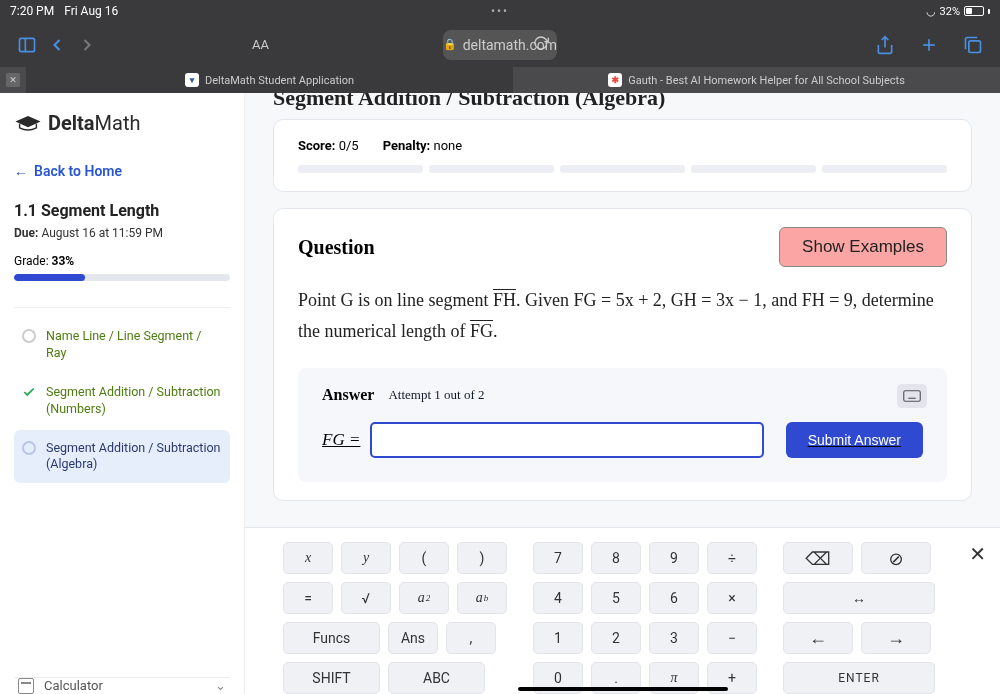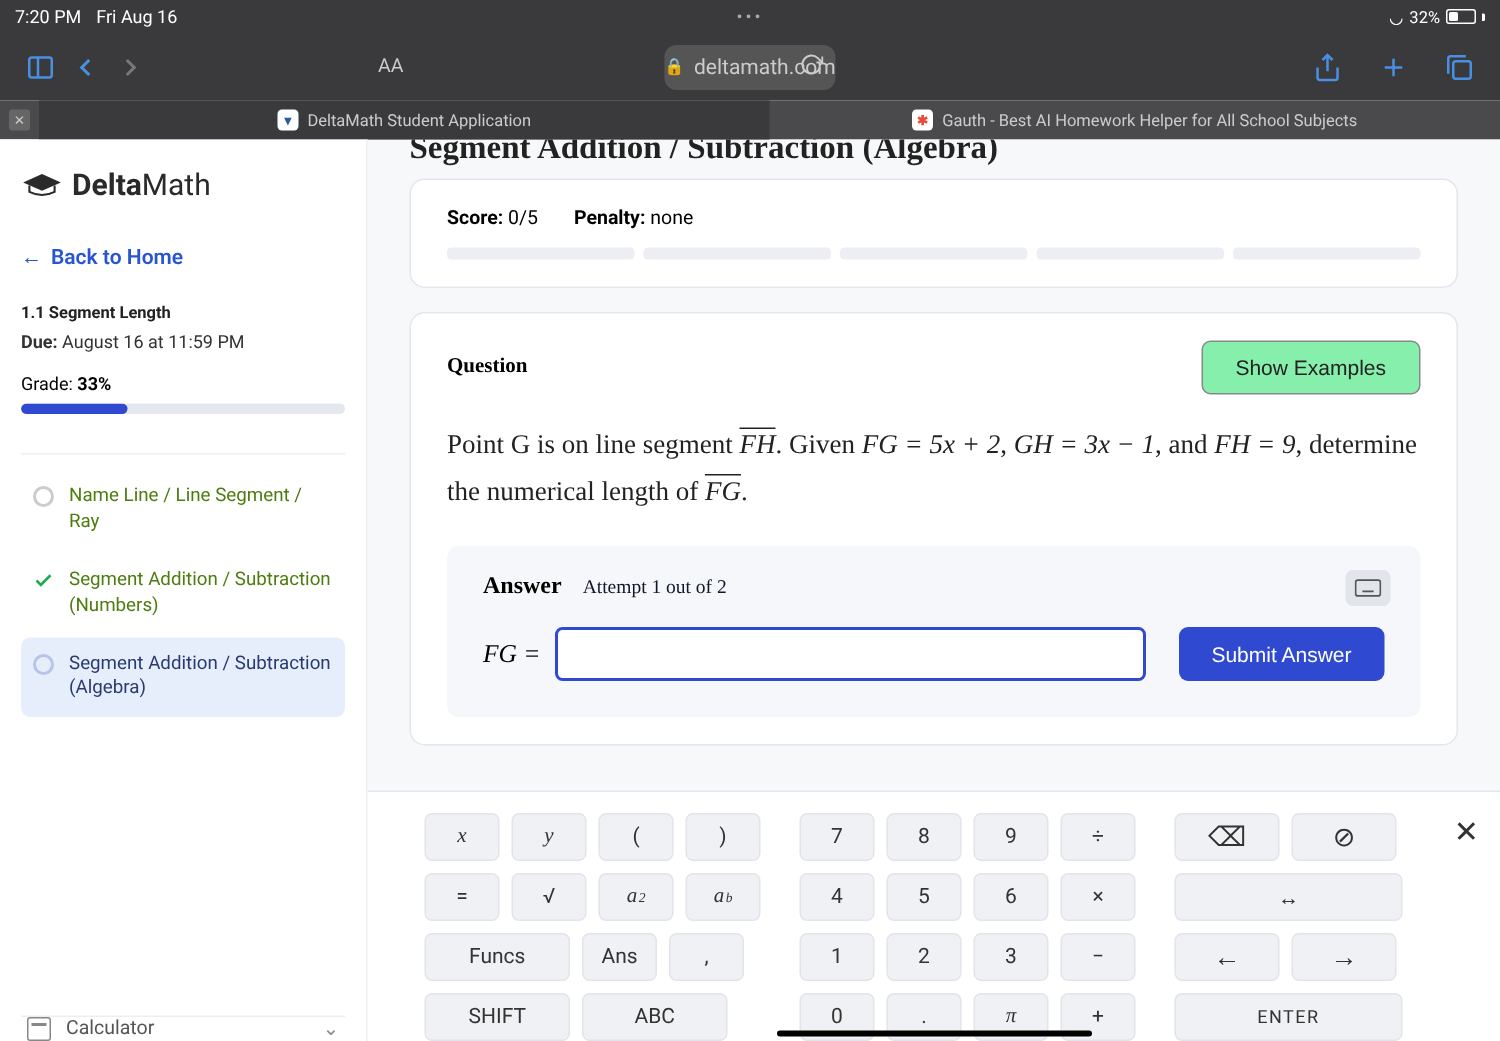--- a/index.html
+++ b/index.html
@@ -31,21 +31,21 @@
   .tab-ic.dm { background: #fff; color: #2c5aa0; }
   .tab-ic.gauth { background: #fff; color: #e74c3c; }
 
   .content { display: flex; height: 601px; background: #f7f8fa; }
   
   .sidebar { width: 245px; background: #fff; padding: 18px 14px 0 14px; border-right: 1px solid #eee; display: flex; flex-direction: column; }
   .logo { display: flex; align-items: center; gap: 6px; font-size: 20px; color: #2a2a2a; margin-bottom: 28px; }
   .logo svg { width: 28px; height: 20px; }
   .logo b { font-weight: 700; }
   .back-link { color: #2855d1; font-size: 14px; font-weight: 600; display: flex; align-items: center; gap: 6px; margin-bottom: 22px; }
-  .assignment-title { font-size: 11px; font-weight: 700; margin-bottom: 6px; color: #222; }
+  .assignment-title { font-size: 16px; font-weight: 700; margin-bottom: 6px; color: #222; }
   .due { font-size: 12px; color: #333; margin-bottom: 14px; }
   .due b { font-weight: 700; }
   .grade-label { font-size: 12px; margin-bottom: 6px; }
   .grade-label b { font-weight: 700; }
   .progress-outer { height: 7px; background: #e5e7ef; border-radius: 4px; overflow: hidden; margin-bottom: 20px; }
   .progress-inner { height: 100%; width: 33%; background: #2f49d1; border-radius: 4px; }
   .divider { border: none; border-top: 1px solid #eee; margin: 6px 0 10px; }
   .skill-list { display: flex; flex-direction: column; gap: 2px; }
   .skill { display: flex; align-items: flex-start; gap: 10px; padding: 10px 8px; font-size: 12.5px; color: #4d7c0f; border-radius: 6px; line-height: 1.35; }
   .skill.active { background: #e7eefb; color: #2a3a70; }
@@ -61,32 +61,32 @@
   .main { flex: 1; padding: 0 28px; overflow: hidden; position: relative; }
   .page-title { font-family: Georgia, "Times New Roman", serif; font-size: 22px; font-weight: 700; color: #222; padding: 0 0 8px; margin-top: -8px; }
   
   .card { background: #fff; border: 1px solid #e4e6ee; border-radius: 10px; padding: 18px 24px; margin-bottom: 16px; }
   .score-row { display: flex; align-items: flex-start; gap: 24px; font-size: 13px; margin-bottom: 12px; }
   .score-row b { font-weight: 700; }
   .seg-bar { display: flex; gap: 6px; }
   .seg { flex: 1; height: 8px; background: #eceef3; border-radius: 3px; }
 
   .q-header { display: flex; justify-content: space-between; align-items: center; margin-bottom: 18px; }
-  .q-label { font-family: Georgia, "Times New Roman", serif; font-size: 14px; font-weight: 700; }
-  .ex-btn { border: 1.5px solid #888; background: #86efac; border-radius: 6px; padding: 9px 22px; font-size: 14px; color: #222; }
+  .q-label { font-family: Georgia, "Times New Roman", serif; font-size: 20px; font-weight: 700; }
+  .ex-btn { border: 1.5px solid #888; background: #fca5a5; border-radius: 6px; padding: 9px 22px; font-size: 17px; color: #222; }
   .q-body { font-family: Georgia, "Times New Roman", serif; font-size: 18px; line-height: 1.7; color: #222; }
-  .mi { font-style: italic; }
+  .mi { }
   .ov { text-decoration: overline; text-decoration-thickness: 1px; }
 
   .answer-card { background: #f6f7fa; border-radius: 8px; padding: 18px 24px 24px; margin-top: 22px; position: relative; }
   .ans-header { display: flex; align-items: center; gap: 14px; margin-bottom: 18px; }
   .ans-title { font-family: Georgia, serif; font-weight: 700; font-size: 16px; }
   .attempt { font-family: Georgia, serif; font-size: 13px; color: #0f172a; }
   .kb-toggle { position: absolute; right: 20px; top: 16px; width: 30px; height: 24px; background: #e3e5ec; border-radius: 5px; display:flex;align-items:center;justify-content:center; }
-  .ans-row { display: flex; align-items: center; gap: 10px; }
+  .ans-row { display: flex; align-items: center; gap: 10px; text-decoration: underline; }
   .ans-prefix { font-style: italic; font-size: 17px; font-family: Georgia, serif; }
   .ans-input { flex: 1; max-width: 400px; height: 36px; border: 2px solid #2f49d1; border-radius: 5px; padding: 0 10px; font-size: 15px; }
   .submit-btn { background: #2f49d1; color: #fff; border: none; border-radius: 6px; padding: 10px 22px; font-size: 14px; margin-left: 12px; }
 
   .keypad-wrap { position: absolute; left: 0; right: 0; bottom: 0; background: #fff; padding: 14px 38px 0; border-top: 1px solid #e4e6ee; }
   .keypad { display: flex; gap: 26px; }
   .kp-col { display: flex; flex-direction: column; gap: 8px; }
   .kp-row { display: flex; gap: 8px; }
   .key { height: 32px; background: #f0f1f5; border: 1px solid #e2e4ea; border-radius: 5px; display: flex; align-items: center; justify-content: center; font-size: 14px; color: #333; }
   .key.w1 { width: 50px; }

